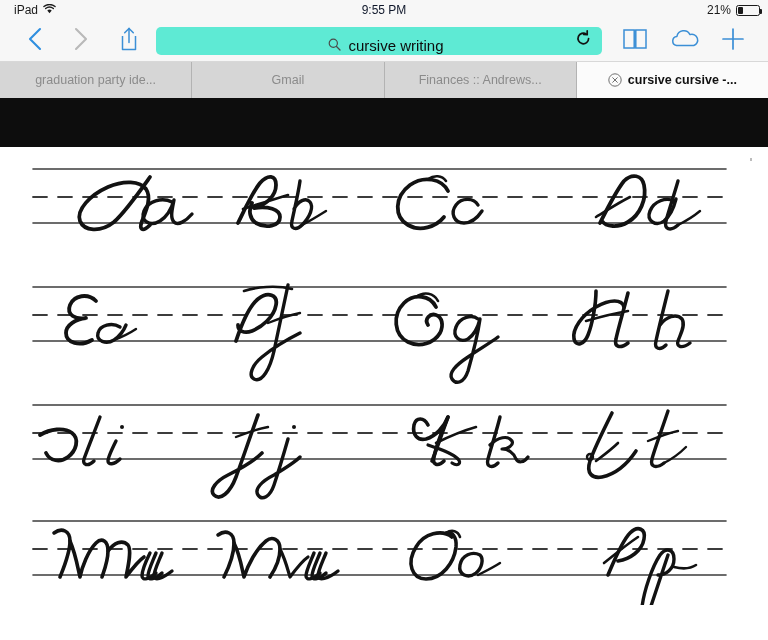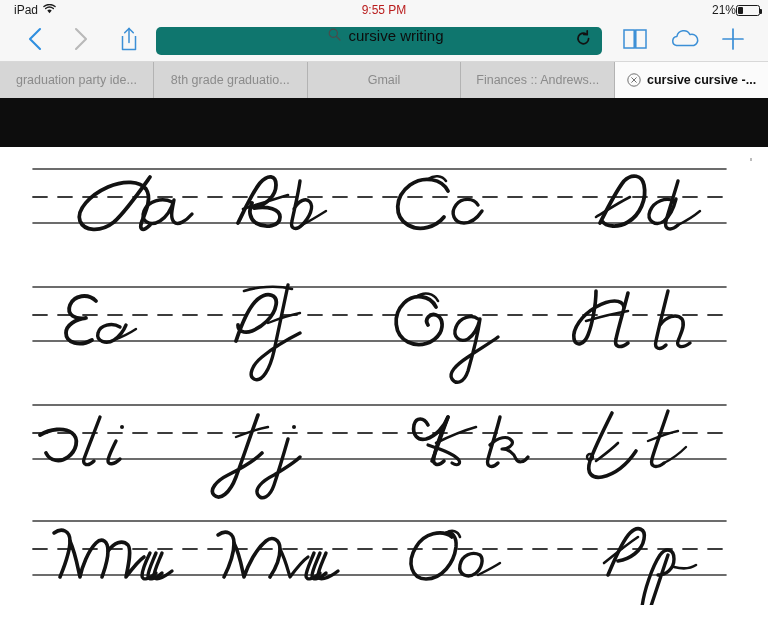--- a/index.html
+++ b/index.html
@@ -31,27 +31,28 @@
     display: flex;
     align-items: center;
     gap: 5px;
   }
   .status-center {
     position: absolute;
     left: 0; right: 0;
     text-align: center;
     font-size: 12px;
     font-weight: 400;
-    color: #b91c1c;
+    color: #0f172a;
   }
   .status-right {
     position: absolute;
     right: 8px;
     display: flex;
     align-items: center;
+    gap: 5px;
   }
   .device-name { font-size: 12px; color: #1b1b1b; }
   .batt-pct { font-size: 12px; color: #1b1b1b; }
 
   .batt {
     width: 24px;
     height: 11px;
     border: 1px solid #1b1b1b;
     border-radius: 2.5px;
     position: relative;
@@ -95,24 +96,24 @@
   .nav-back  { width: 46px; }
   .nav-fwd   { width: 46px; }
   .share-btn { width: 50px; }
   .book-btn  { width: 50px; }
   .cloud-btn { width: 50px; }
   .plus-btn  { width: 46px; }
 
   .omnibox {
     flex: 1 1 auto;
     height: 28px;
-    background: #0f766e;
+    background: #5eead4;
     border-radius: 5px;
     display: flex;
-    align-items: flex-start;
+    align-items: flex-end;
     justify-content: center;
     position: relative;
     margin: 0 8px 0 2px;
     min-width: 0;
     cursor: text;
     padding-left: 14px;
   }
   .omni-center {
     display: flex;
     align-items: center;
@@ -309,23 +310,20 @@
       </svg>
     </span>
   </div>
 </div>
 
 <div class="tabbar">
   <div class="tab">
     <span class="tab-label">graduation party ide...</span>
   </div>
   <div class="tab">
-    <span class="tab-label">8th grade graduatio...</span>
-  </div>
-  <div class="tab">
     <span class="tab-label">Gmail</span>
   </div>
   <div class="tab">
     <span class="tab-label">Finances :: Andrews...</span>
   </div>
   <div class="tab active">
     <span class="tab-close">
       <svg width="14" height="14" viewBox="0 0 14 14">
         <circle cx="7" cy="7" r="6.2" stroke="#707070" stroke-width="1" fill="none"></circle>
         <path d="M4.7 4.7 L9.3 9.3 M9.3 4.7 L4.7 9.3" stroke="#707070" stroke-width="1" stroke-linecap="round"></path>

